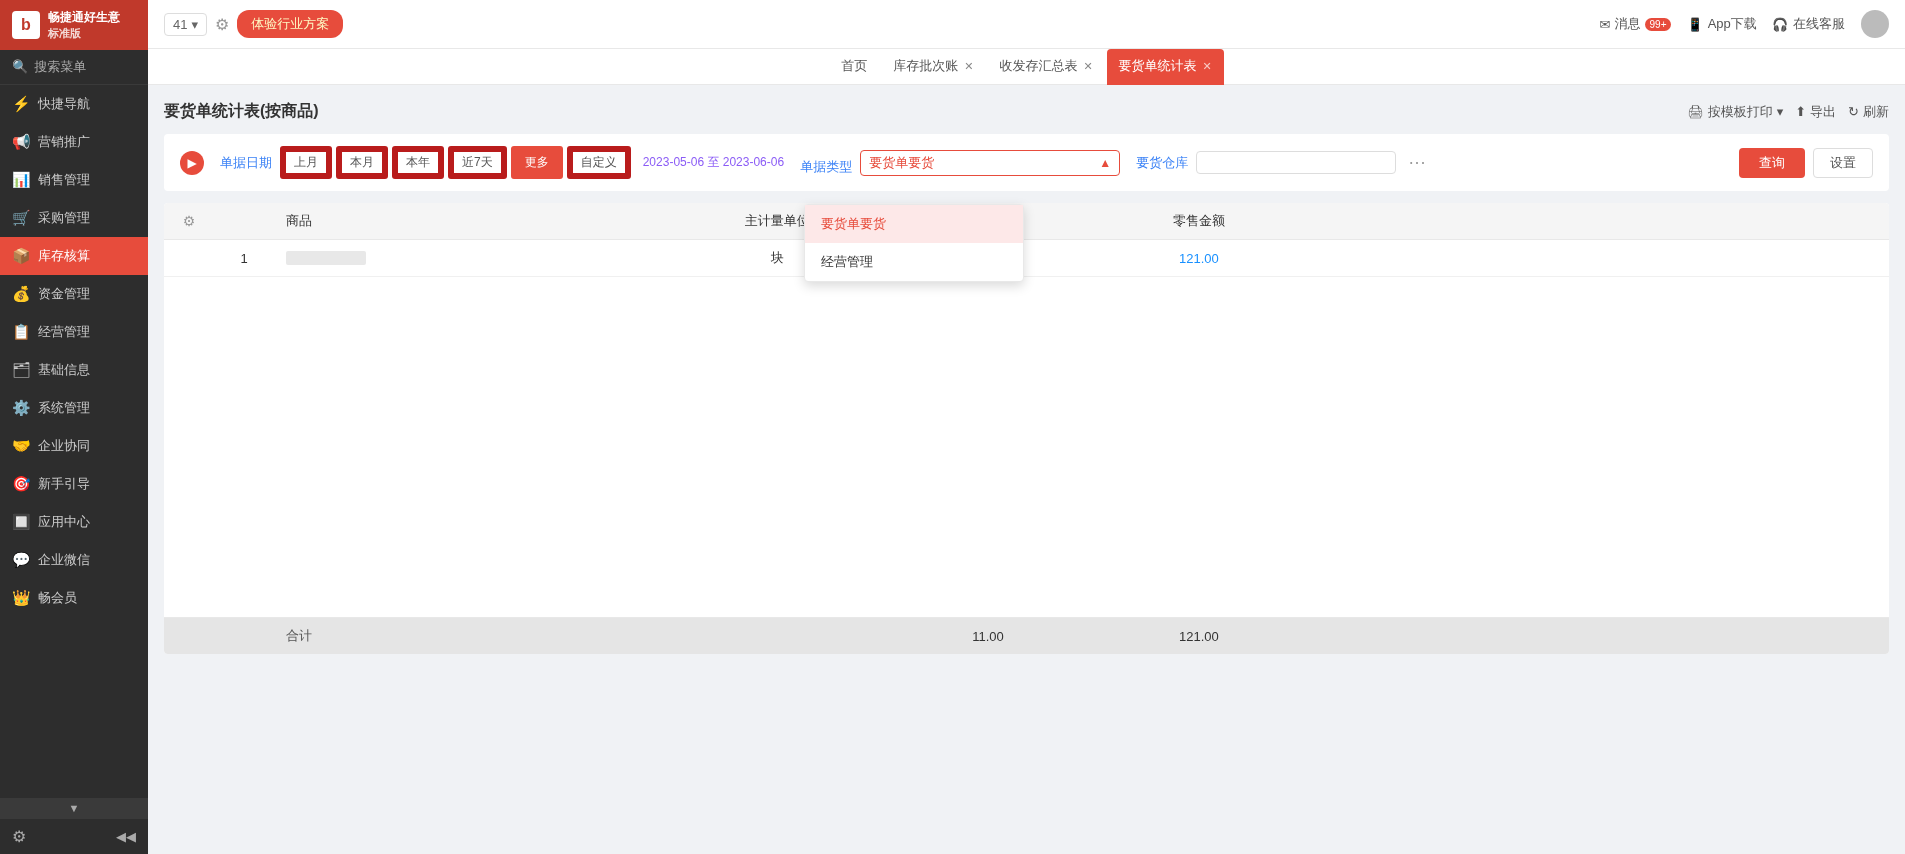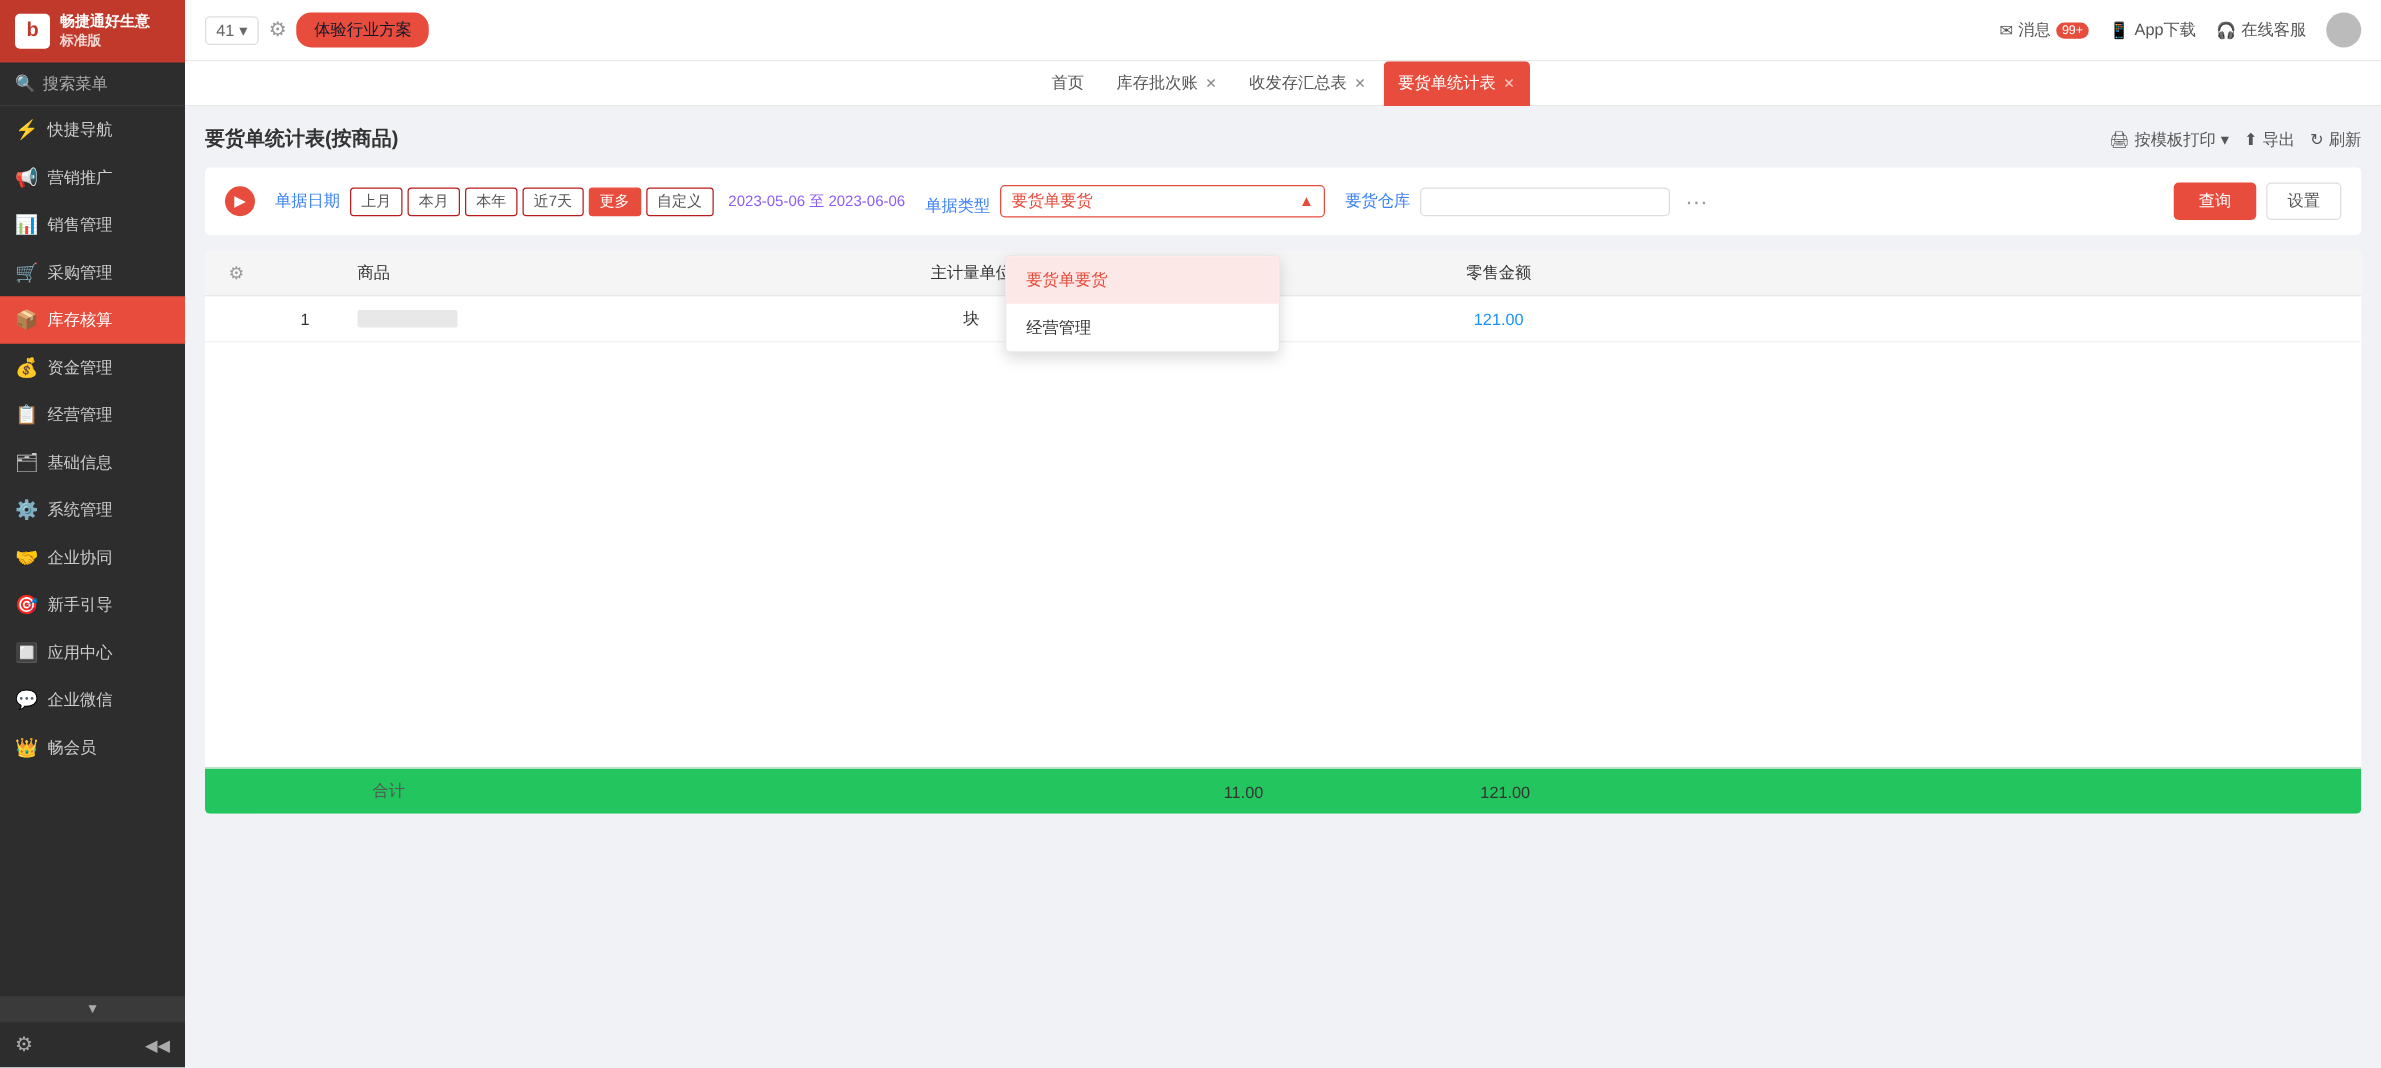--- a/index.html
+++ b/index.html
@@ -110,21 +110,21 @@
       gap: 4px;
       border: 1px solid #ddd;
       border-radius: 4px;
       padding: 3px 8px;
       font-size: 13px;
       cursor: pointer;
       color: #666;
     }
     .trial-btn {
       background: #e74c3c;
-      color: #0f172a;
+      color: #fef9c3;
       border: none;
       border-radius: 12px;
       padding: 5px 14px;
       font-size: 13px;
       cursor: pointer;
     }
     .topbar-right {
       display: flex;
       align-items: center;
       gap: 16px;
@@ -266,21 +266,21 @@
       color: #555;
     }
     .filter-label { color: #3b82f6; font-size: 13px; }
     .date-btns {
       display: flex;
       align-items: center;
       gap: 4px;
     }
     .date-btn {
       padding: 2px 8px;
-      border: 1px solid #b91c1c;
+      border: 6px solid #b91c1c;
       border-radius: 3px;
       cursor: pointer;
       font-size: 12px;
       color: #555;
       background: white;
     }
     .date-btn.more {
       background: #e74c3c;
       color: white;
       border-color: #e74c3c;
@@ -386,23 +386,22 @@
       display: flex;
       background: #f5f5f5;
       border-bottom: 1px solid #e8e8e8;
     }
     .table-data-row {
       display: flex;
       border-bottom: 1px solid #f0f0f0;
     }
     .table-footer-row {
       display: flex;
-      background: #22c55e;
+      background: #e5e5e5;
       border-top: 1px solid #e8e8e8;
-      padding-left: 12px;
     }
     .table-cell {
       padding: 9px 12px;
       font-size: 13px;
       color: #333;
       display: flex;
       align-items: center;
     }
     .col-seq { width: 60px; justify-content: center; }
     .col-settings { width: 50px; justify-content: center; }

